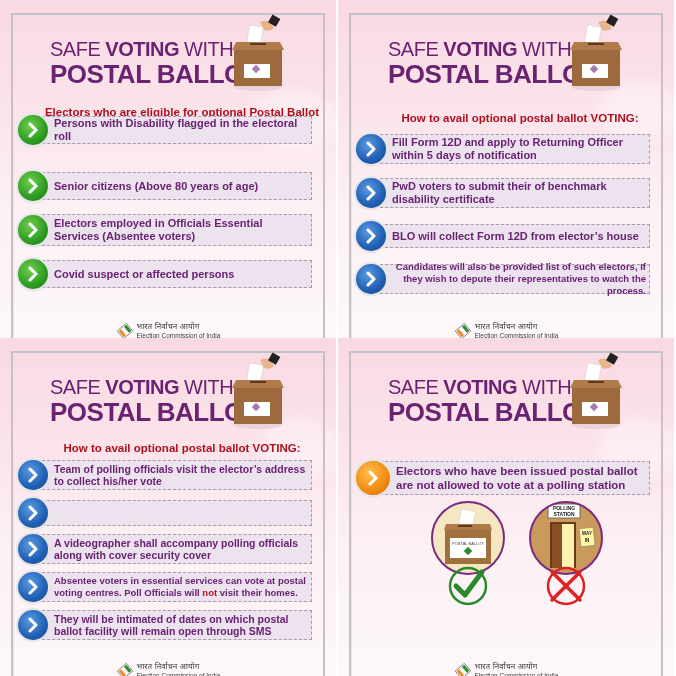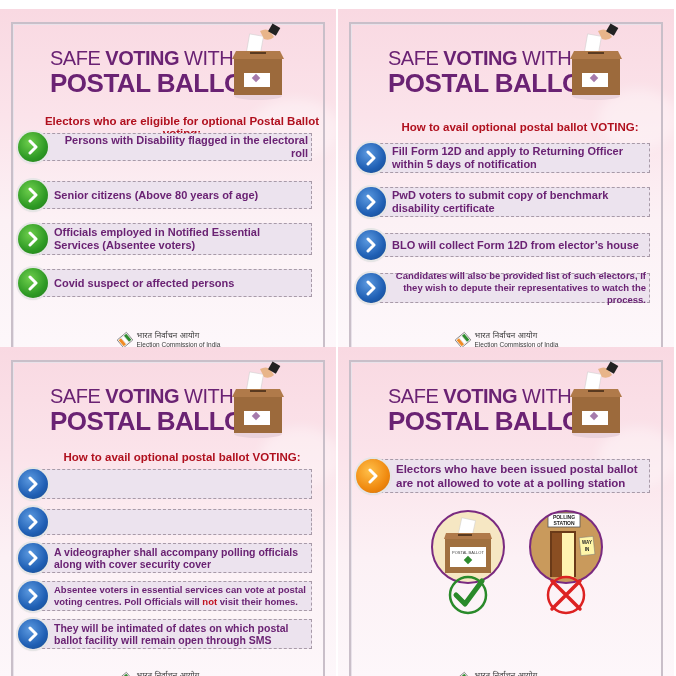--- a/index.html
+++ b/index.html
@@ -13,21 +13,20 @@
     grid-template-rows: 338px 338px;
     gap: 0;
   }
   .panel {
     position: relative;
     width: 338px; height: 354px;
     background: linear-gradient(180deg, #f9d9e2 0%, #fbe3ea 30%, #fcf1f5 60%, #fdf8fb 100%);
     border-right: 2px solid #ffffff;
     border-bottom: 2px solid #ffffff;
     overflow: hidden;
-    margin-top: 9px;
   }
   .panel .frame {
     position: absolute; left: 11px; top: 13px; right: 11px; bottom: 11px;
     border: 2px solid #c9bfc9;
     box-shadow: inset 1px 1px 0 #e9e2ea;
   }
   .panel .blob {
     position: absolute; border-radius: 50%;
     background: rgba(255,255,255,0.35);
     filter: blur(6px);
@@ -116,21 +115,21 @@
       <polygon points="4,30 48,30 52,38 0,38" fill="#b07a4a"></polygon>
       <rect x="18" y="31" width="16" height="2" fill="#5a3a20"></rect>
       <rect x="2" y="38" width="48" height="36" fill="#9c6a3c"></rect>
       <rect x="12" y="52" width="26" height="14" fill="#fff"></rect>
       <rect x="21" y="54" width="6" height="6" fill="#6a2273" opacity="0.6" transform="rotate(45 24 57)"></rect>
     </svg>
 
     <div class="subtitle">Electors who are eligible for optional Postal Ballot voting:</div>
 
     <div class="items">
-      <div class="item" style="top:124px;height:28px;text-align:right;">
+      <div class="item" style="top:116px;height:28px;">
         <div class="bar" style="left:14px;right:0;"></div>
         <div class="bullet green">
             <svg viewBox="0 0 16 16">
               <path d="M5 2 L11 8 L5 14" fill="none" stroke="#fff" stroke-width="3" stroke-linecap="round" stroke-linejoin="round"></path>
             </svg>
           </div>
         <div class="text">Persons with Disability flagged in the electoral roll</div>
       </div>
       <div class="item" style="top:172px;height:28px;">
         <div class="bar"></div>
@@ -141,21 +140,21 @@
           </div>
         <div class="text">Senior citizens (Above 80 years of age)</div>
       </div>
       <div class="item" style="top:214px;height:32px;">
         <div class="bar"></div>
         <div class="bullet green">
             <svg viewBox="0 0 16 16">
               <path d="M5 2 L11 8 L5 14" fill="none" stroke="#fff" stroke-width="3" stroke-linecap="round" stroke-linejoin="round"></path>
             </svg>
           </div>
-        <div class="text">Officials employed in Notified Essential Services (Absentee voters)</div>
+        <div class="text">Electors employed in Officials Essential Services (Absentee voters)</div>
       </div>
       <div class="item" style="top:260px;height:28px;">
         <div class="bar"></div>
         <div class="bullet green">
             <svg viewBox="0 0 16 16">
               <path d="M5 2 L11 8 L5 14" fill="none" stroke="#fff" stroke-width="3" stroke-linecap="round" stroke-linejoin="round"></path>
             </svg>
           </div>
         <div class="text">Covid suspect or affected persons</div>
       </div>
@@ -210,21 +209,21 @@
           </div>
         <div class="text">Fill Form 12D and apply to Returning Officer within 5 days of notification</div>
       </div>
       <div class="item" style="top:178px;height:30px;">
         <div class="bar"></div>
         <div class="bullet blue">
             <svg viewBox="0 0 16 16">
               <path d="M5 2 L11 8 L5 14" fill="none" stroke="#fff" stroke-width="3" stroke-linecap="round" stroke-linejoin="round"></path>
             </svg>
           </div>
-        <div class="text">PwD voters to submit copy of benchmark disability certificate</div>
+        <div class="text">PwD voters to submit their of benchmark disability certificate</div>
       </div>
       <div class="item" style="top:224px;height:24px;">
         <div class="bar"></div>
         <div class="bullet blue">
             <svg viewBox="0 0 16 16">
               <path d="M5 2 L11 8 L5 14" fill="none" stroke="#fff" stroke-width="3" stroke-linecap="round" stroke-linejoin="round"></path>
             </svg>
           </div>
         <div class="text">BLO will collect Form 12D from elector’s house</div>
       </div>
@@ -279,20 +278,21 @@
     <div class="subtitle" style="top:104px;">How to avail optional postal ballot VOTING:</div>
 
     <div class="items">
       <div class="item" style="top:122px;height:30px;">
         <div class="bar"></div>
         <div class="bullet blue">
             <svg viewBox="0 0 16 16">
               <path d="M5 2 L11 8 L5 14" fill="none" stroke="#fff" stroke-width="3" stroke-linecap="round" stroke-linejoin="round"></path>
             </svg>
           </div>
+        <div class="text" style="font-size:10.5px;line-height:12.5px;">Team of polling officials visit the elector’s address to collect his/her vote</div>
       </div>
       <div class="item" style="top:162px;height:26px;">
         <div class="bar"></div>
         <div class="bullet blue">
             <svg viewBox="0 0 16 16">
               <path d="M5 2 L11 8 L5 14" fill="none" stroke="#fff" stroke-width="3" stroke-linecap="round" stroke-linejoin="round"></path>
             </svg>
           </div>
       </div>
       <div class="item" style="top:196px;height:30px;">
@@ -355,21 +355,21 @@
       <path d="M28 10 q6 -3 10 0 l4 6 q-4 4 -10 2 z" fill="#e8b58a"></path>
       <rect x="38" y="4" width="9" height="9" fill="#222" transform="rotate(30 42 8)"></rect>
       <polygon points="4,30 48,30 52,38 0,38" fill="#b07a4a"></polygon>
       <rect x="18" y="31" width="16" height="2" fill="#5a3a20"></rect>
       <rect x="2" y="38" width="48" height="36" fill="#9c6a3c"></rect>
       <rect x="12" y="52" width="26" height="14" fill="#fff"></rect>
       <rect x="21" y="54" width="6" height="6" fill="#6a2273" opacity="0.6" transform="rotate(45 24 57)"></rect>
     </svg>
 
     <div class="items">
-      <div class="item" style="top:112px;height:34px;border-radius:16px;">
+      <div class="item" style="top:123px;height:34px;border-radius:16px;">
         <div class="bar" style="left:14px;"></div>
         <div class="bullet orange" style="width:34px;height:34px;flex-basis:34px;">
             <svg viewBox="0 0 16 16">
               <path d="M5 2 L11 8 L5 14" fill="none" stroke="#fff" stroke-width="3" stroke-linecap="round" stroke-linejoin="round"></path>
             </svg>
           </div>
         <div class="text" style="font-size:11.5px;line-height:14px;">Electors who have been issued postal ballot are not allowed to vote at a polling station</div>
       </div>
     </div>
 

